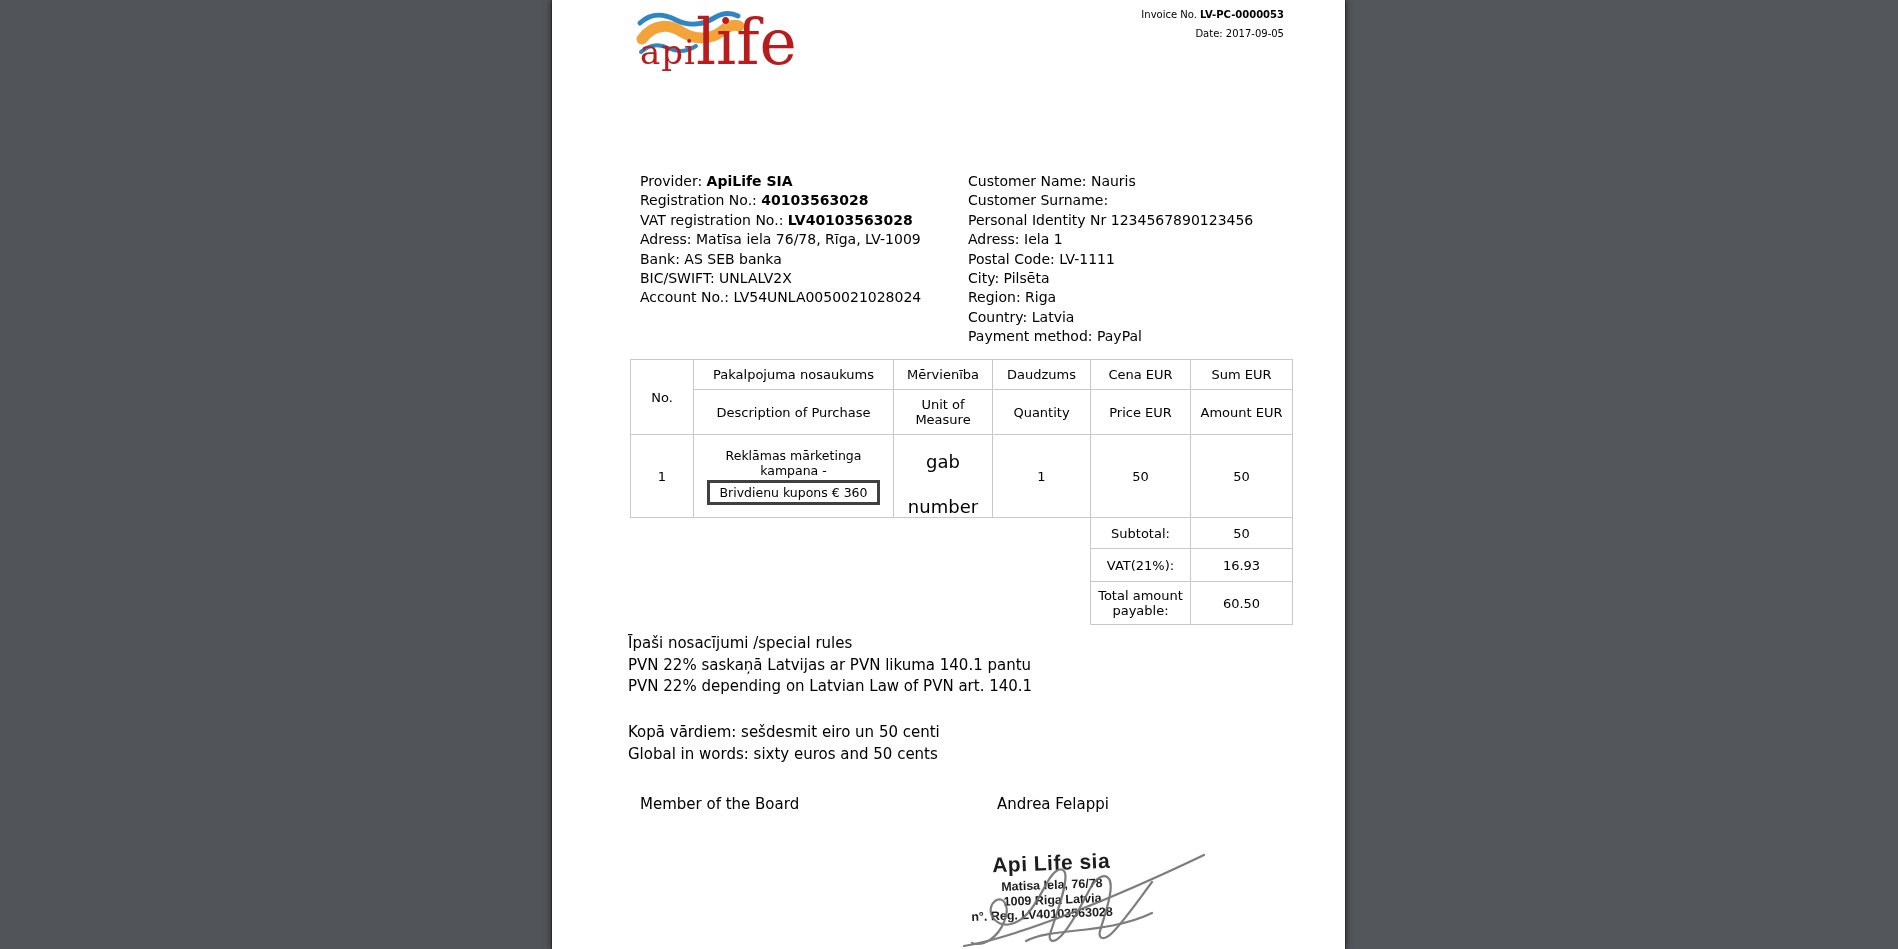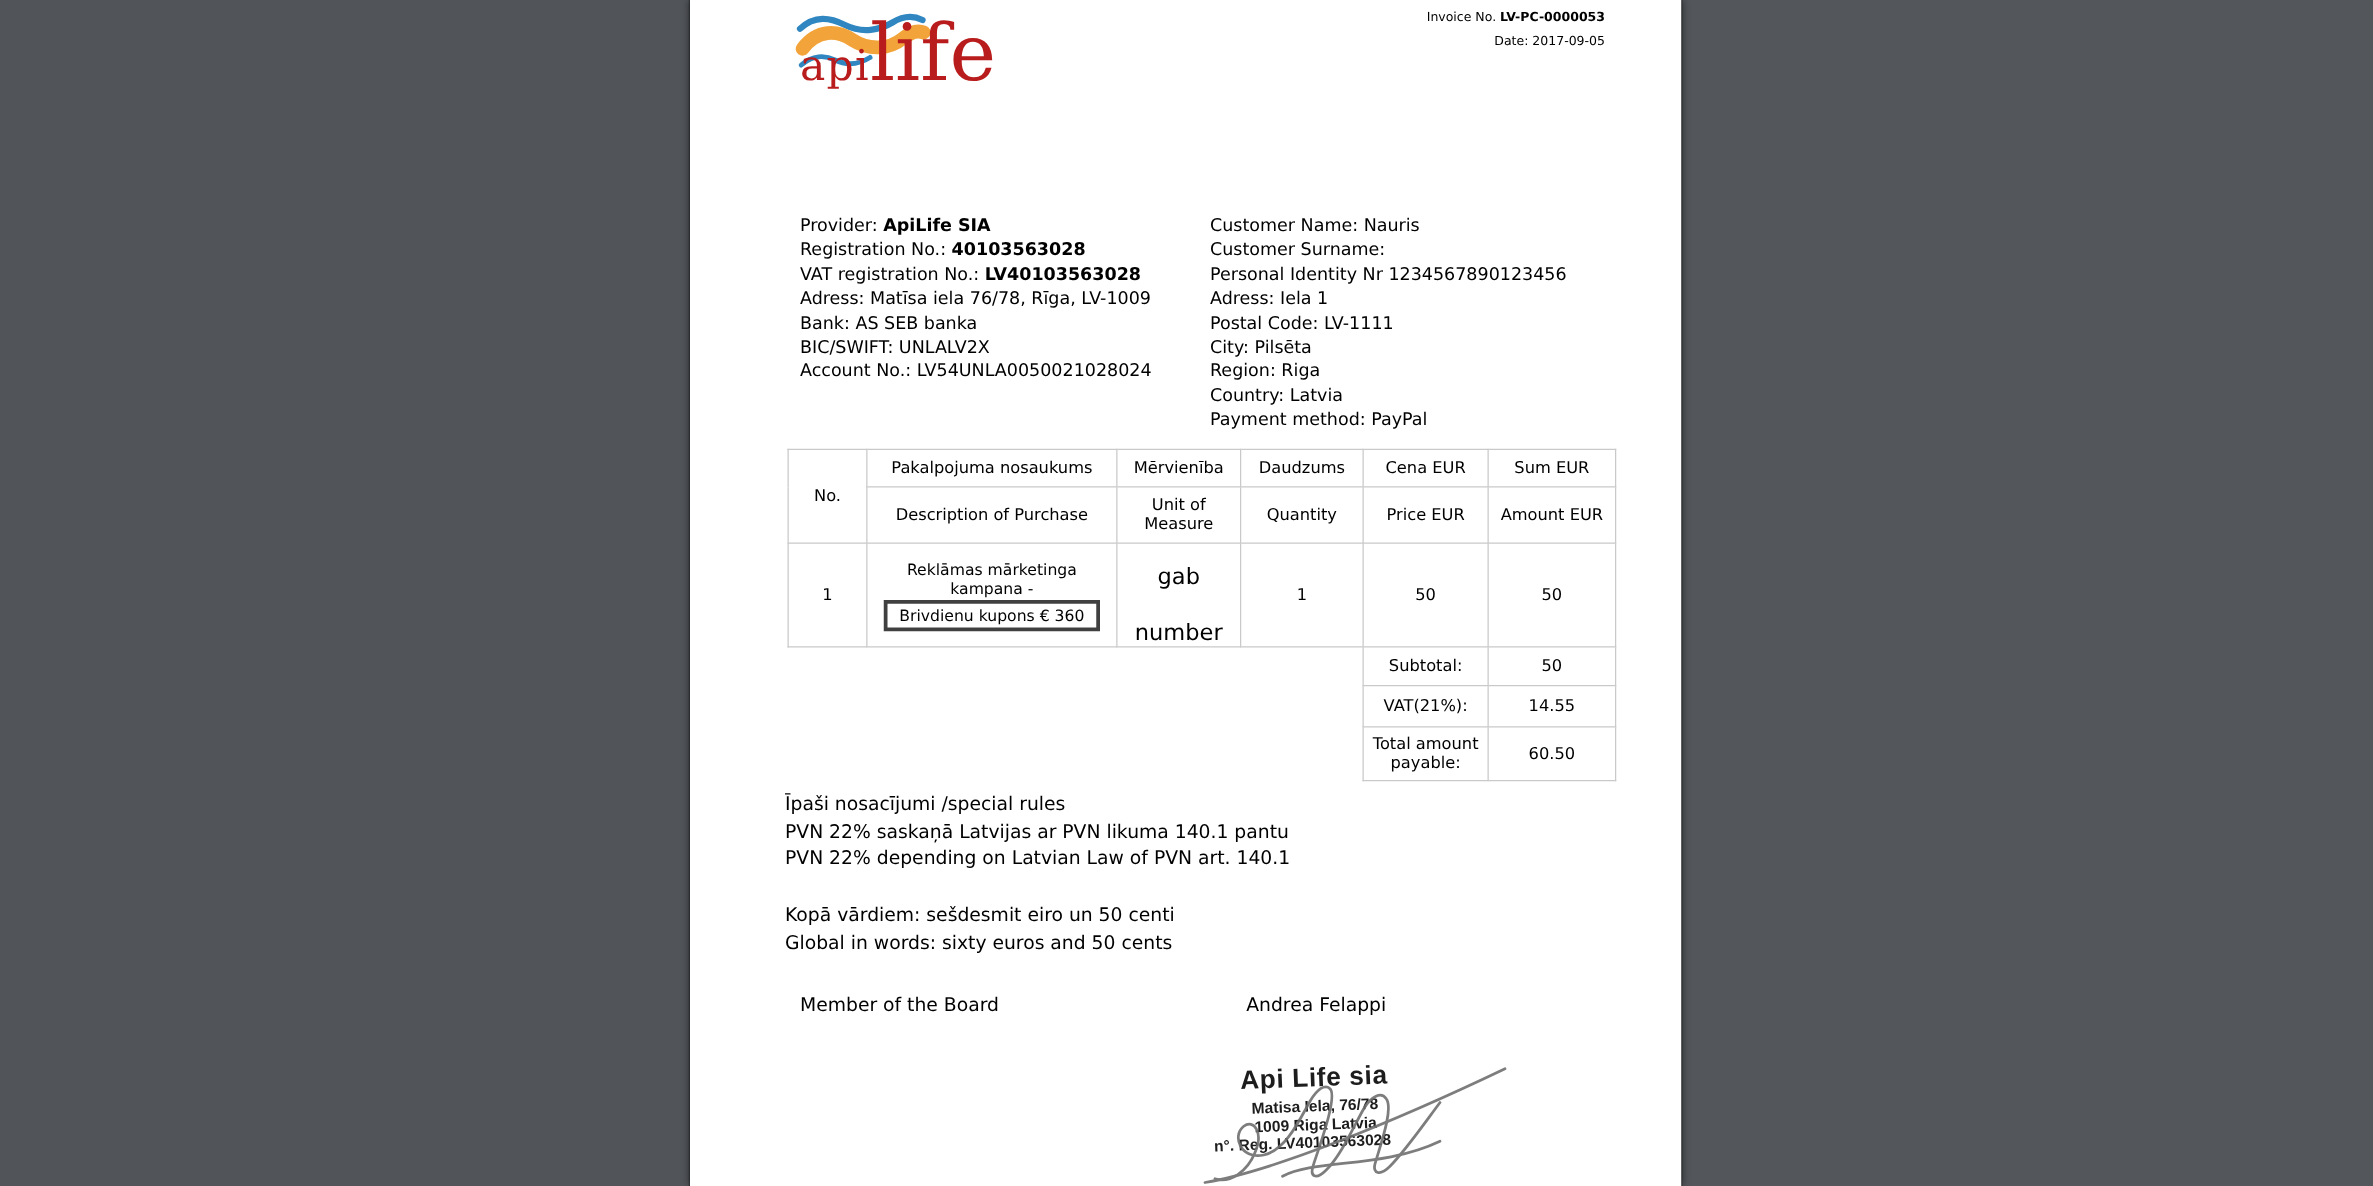--- a/index.html
+++ b/index.html
@@ -154,21 +154,21 @@
       <td>50</td>
     </tr>
     <tr class="tot-a">
       <td class="blank" colspan="4"></td>
       <td class="tot-label">Subtotal:</td>
       <td>50</td>
     </tr>
     <tr class="tot-b">
       <td class="blank" colspan="4"></td>
       <td class="tot-label">VAT(21%):</td>
-      <td>14.55</td>
+      <td>16.93</td>
     </tr>
     <tr class="tot-c">
       <td class="blank" colspan="4"></td>
       <td class="tot-label">Total amount payable:</td>
       <td>60.50</td>
     </tr>
   </tbody>
     </table>
 
   <div class="notes">

